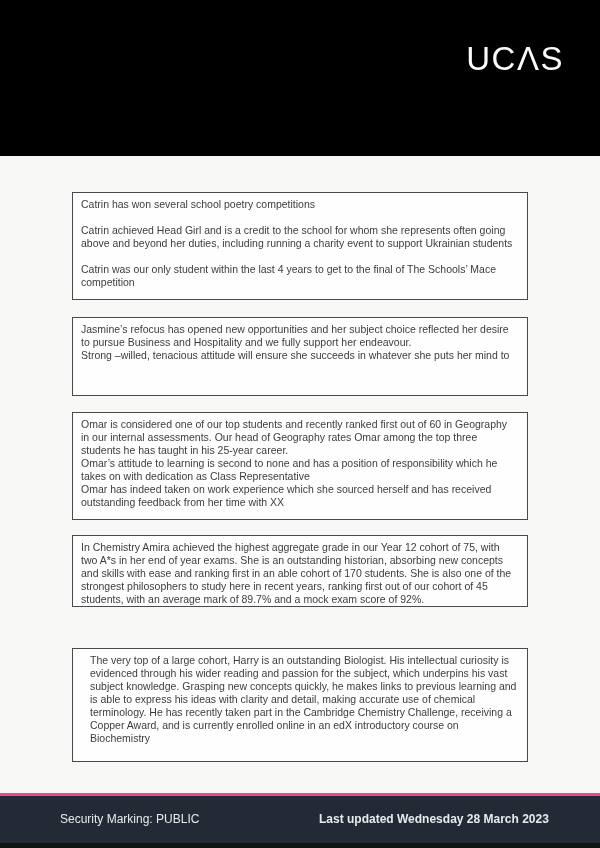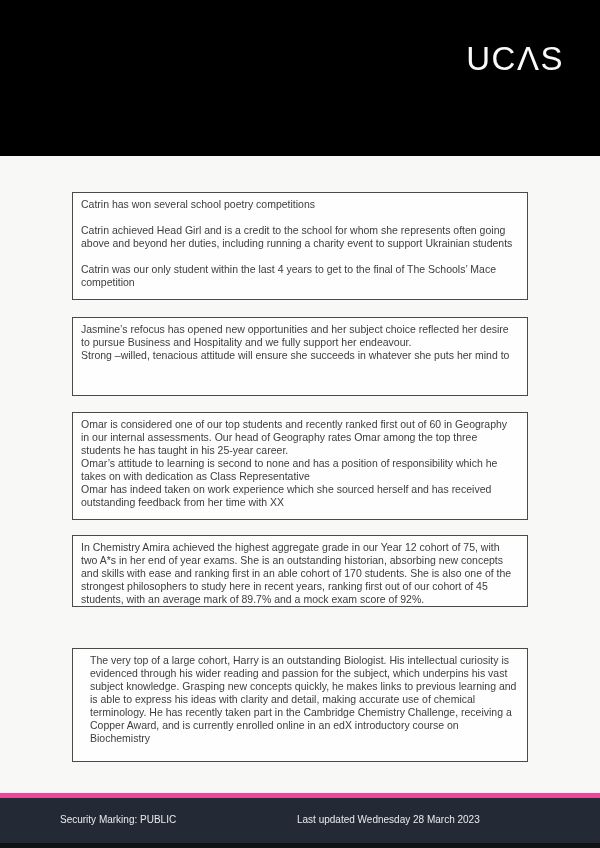--- a/index.html
+++ b/index.html
@@ -21,24 +21,24 @@
   }
   .textbox p{margin:0;}
   .spaced p + p{margin-top:13px;}
   .b1{top:192px;height:108px;}
   .b2{top:317px;height:79px;}
   .b3{top:412px;height:108px;}
   .b4{top:535px;height:72px;}
   .b5{top:648px;height:114px;padding-left:17px;}
   .footer{
     position:absolute;left:0;top:793px;width:600px;height:50px;box-sizing:border-box;
-    background:#242a35;border-top:5px solid #ec4899;color:#e8ebee;font-size:10px;padding-left:14px;
+    background:#242a35;border-top:3px solid #ec4899;color:#e8ebee;font-size:12px;padding-left:14px;
   }
   .security{position:absolute;left:60px;top:16px;}
-  .updated{position:absolute;left:297px;top:16px;}
+  .updated{position:absolute;left:319px;top:16px;font-weight:bold;}
   .bottom-strip{position:absolute;left:0;top:843px;width:600px;height:5px;background:#111214;}
   .watermark{
     position:absolute;top:806px;right:3px;z-index:5;
     color:#e6e9ec;font-size:17px;opacity:0.95;
     font-family:"DejaVu Sans",sans-serif;
   }
 </style>
 </head>
 <body>
 

